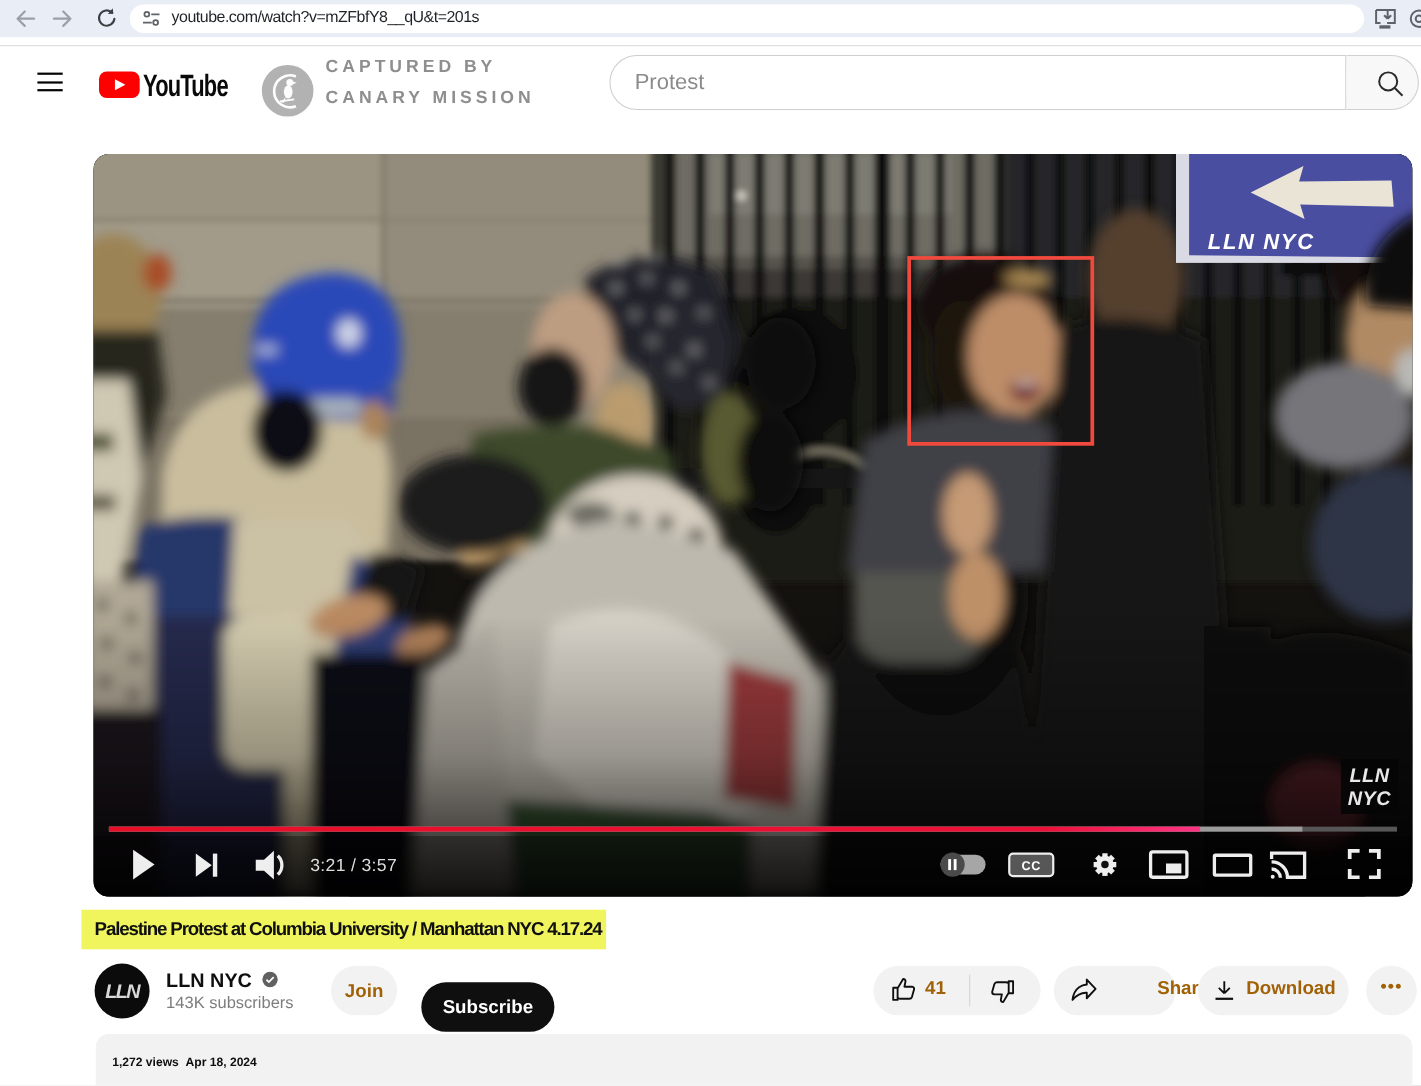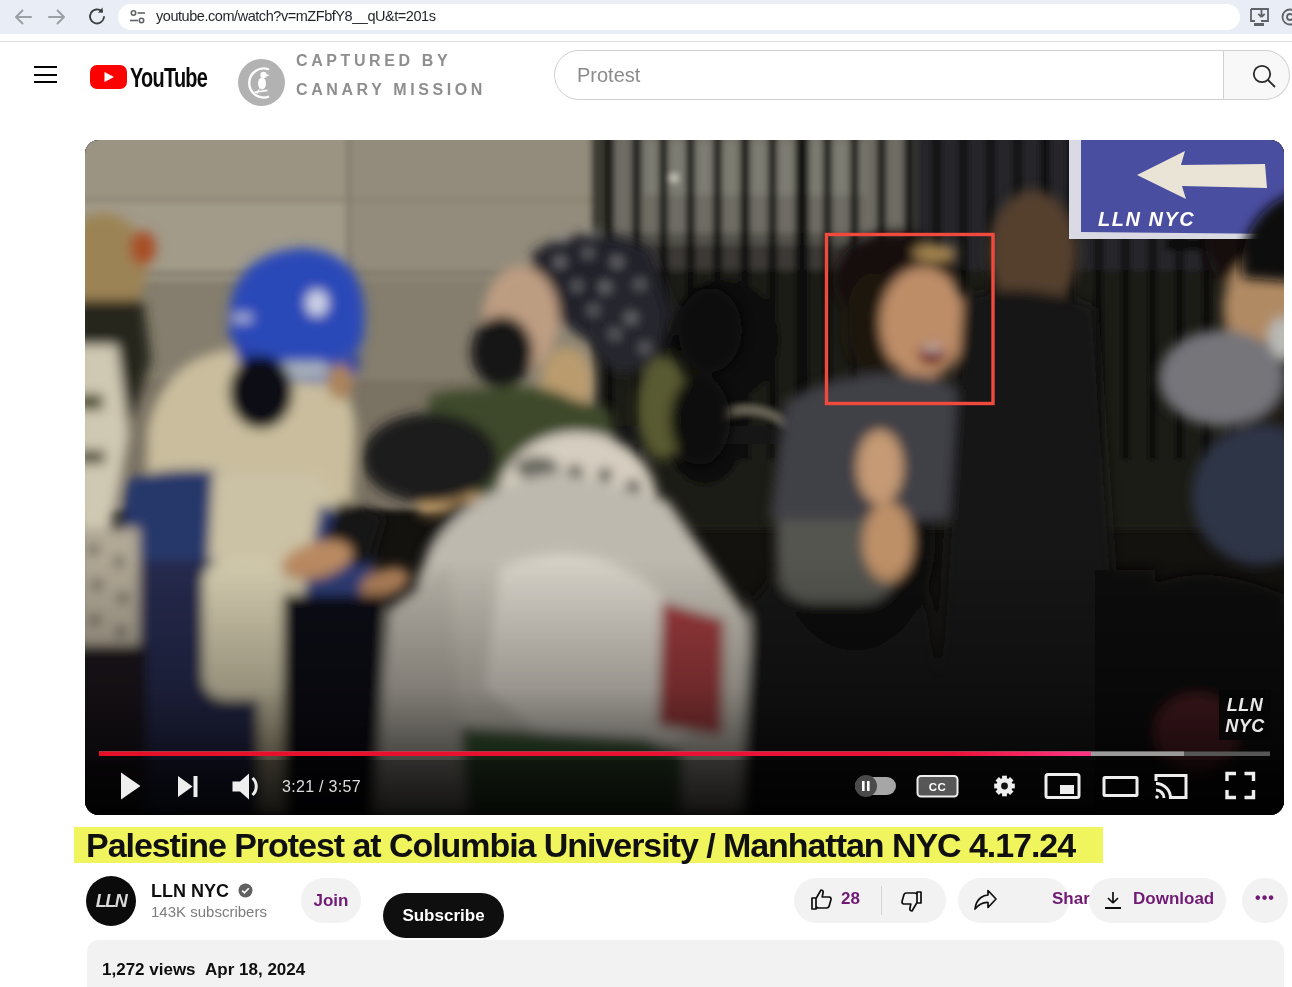--- a/index.html
+++ b/index.html
@@ -26,35 +26,35 @@
     border:1px solid #cfcfcf; border-radius:25px 0 0 25px; }
   #searchtxt { position:absolute; left:577px; top:64px; font-size:20px; color:#8b8b8b; }
   #searchbtn { position:absolute; left:1224px; top:50px; width:66px; height:50px; background:#f8f8f8;
     border:1px solid #d0d0d0; border-left:none; border-radius:0 25px 25px 0; }
 
   
   #player { position:absolute; left:85px; top:140px; width:1199px; height:675px; border-radius:14px;
     overflow:hidden; background:#111; }
 
   
-  #title { position:absolute; left:74px; top:827px; height:36px; background:#f0f55e; padding:0 28px 0 12px;
-    font-size:34px; font-weight:bold; color:#101010; line-height:36px; letter-spacing:-1.05px; white-space:pre; }
+  #title { position:absolute; left:74px; top:827px; height:36px; background:#f0f55e; padding:0 4px 0 12px;
+    font-size:17px; font-weight:bold; color:#101010; line-height:36px; letter-spacing:-1.05px; white-space:pre; }
 
   
   #avatar { position:absolute; left:86px; top:876px; width:50px; height:50px; border-radius:50%; background:#0b0b0b;
     color:#fff; font-weight:bold; font-style:italic; text-align:center; line-height:50px; font-size:18px; letter-spacing:-1.5px; color:#d9d9d9; }
   .chname { position:absolute; left:151px; top:881px; font-size:18px; font-weight:bold; color:#0f0f0f; }
   .chsubs { position:absolute; left:151px; top:903px; font-size:15px; color:#7d7d7d; }
-  .pill { position:absolute; top:878px; height:45px; border-radius:23px; background:#f2f2f2; color:#701a75;
+  .pill { position:absolute; top:878px; height:45px; border-radius:23px; background:#f2f2f2; color:#a16207;
     font-size:17px; font-weight:bold; display:flex; align-items:center; justify-content:center; }
   .pill svg { flex:none; }
 
   
   #desc { position:absolute; left:87px; top:940px; width:1197px; height:60px; background:#f2f2f2; border-radius:12px; }
-  #desctxt { position:absolute; left:15px; top:20px; font-size:17px; font-weight:bold; color:#0f0f0f; }
+  #desctxt { position:absolute; left:15px; top:20px; font-size:11px; font-weight:bold; color:#0f0f0f; }
 </style>
 </head>
 <body>
 <div id="page">
 
   <div id="chrome">
     <svg class="abs" style="left:0;top:0" width="1292" height="34" viewBox="0 0 1292 34">
       <path d="M31 17 H16 M16 17 l6.5 -6.5 M16 17 l6.5 6.5" stroke="#9aa0a6" stroke-width="2" fill="none" stroke-linecap="round" stroke-linejoin="round"></path>
       <path d="M49 17 H64 M64 17 l-6.5 -6.5 M64 17 l-6.5 6.5" stroke="#9aa0a6" stroke-width="2" fill="none" stroke-linecap="round" stroke-linejoin="round"></path>
       <path d="M102 11.5 a7 7 0 1 0 2 5.5" stroke="#3c4043" stroke-width="1.9" fill="none" stroke-linecap="round"></path>
@@ -397,21 +397,21 @@
     <circle cx="7.5" cy="7.5" r="7" fill="#606060"></circle>
     <path d="M4.2 7.6 l2.2 2.2 4.4 -4.6" stroke="#fff" stroke-width="1.6" fill="none"></path>
   </svg>
   <div class="chsubs">143K subscribers</div>
   <div class="pill" style="left:301px;width:60px;">Join</div>
   <div class="pill" style="left:383px;width:121px;background:#0f0f0f;color:#fff;margin-top:15px;">Subscribe</div>
   <div class="pill" style="left:794px;width:152px;" id="likepill">
     <svg width="24" height="24" viewBox="0 0 24 24" style="position:absolute;left:16px;top:10px">
       <path d="M2 10 h4 v11 h-4 z M6 20 v-9.5 l5-8.5 q2 0 2.2 2 l-1 5 h7 q2 0.3 1.8 2.4 l-2 7 q-0.6 1.5 -2.3 1.6 h-8 q-1.5 0 -2.7 -1z" fill="none" stroke="#0f0f0f" stroke-width="1.7" stroke-linejoin="round"></path>
     </svg>
-    <span style="position:absolute;left:47px;top:11px;">28</span>
+    <span style="position:absolute;left:47px;top:11px;">41</span>
     <div style="position:absolute;left:87px;top:8px;width:1px;height:29px;background:#d5d5d5"></div>
     <svg width="24" height="24" viewBox="0 0 24 24" style="position:absolute;left:105px;top:11px;transform:rotate(180deg)">
       <path d="M2 10 h4 v11 h-4 z M6 20 v-9.5 l5-8.5 q2 0 2.2 2 l-1 5 h7 q2 0.3 1.8 2.4 l-2 7 q-0.6 1.5 -2.3 1.6 h-8 q-1.5 0 -2.7 -1z" fill="none" stroke="#0f0f0f" stroke-width="1.7" stroke-linejoin="round"></path>
     </svg>
   </div>
   <div class="pill" style="left:958px;width:111px;" id="sharepill">
     <svg width="26" height="24" viewBox="0 0 26 24" style="position:absolute;left:14px;top:10px">
       <path d="M3 21 q1 -8 6 -11.5 q3 -2.2 7 -2.5 V2.5 L24 11 l-8 8.5 v-5 q-7 -0.5 -13 6.5 z" fill="none" stroke="#0f0f0f" stroke-width="1.7" stroke-linejoin="round"></path>
     </svg>
     <span style="position:absolute;left:48px;top:11px;margin-left:46px;">Share</span>

